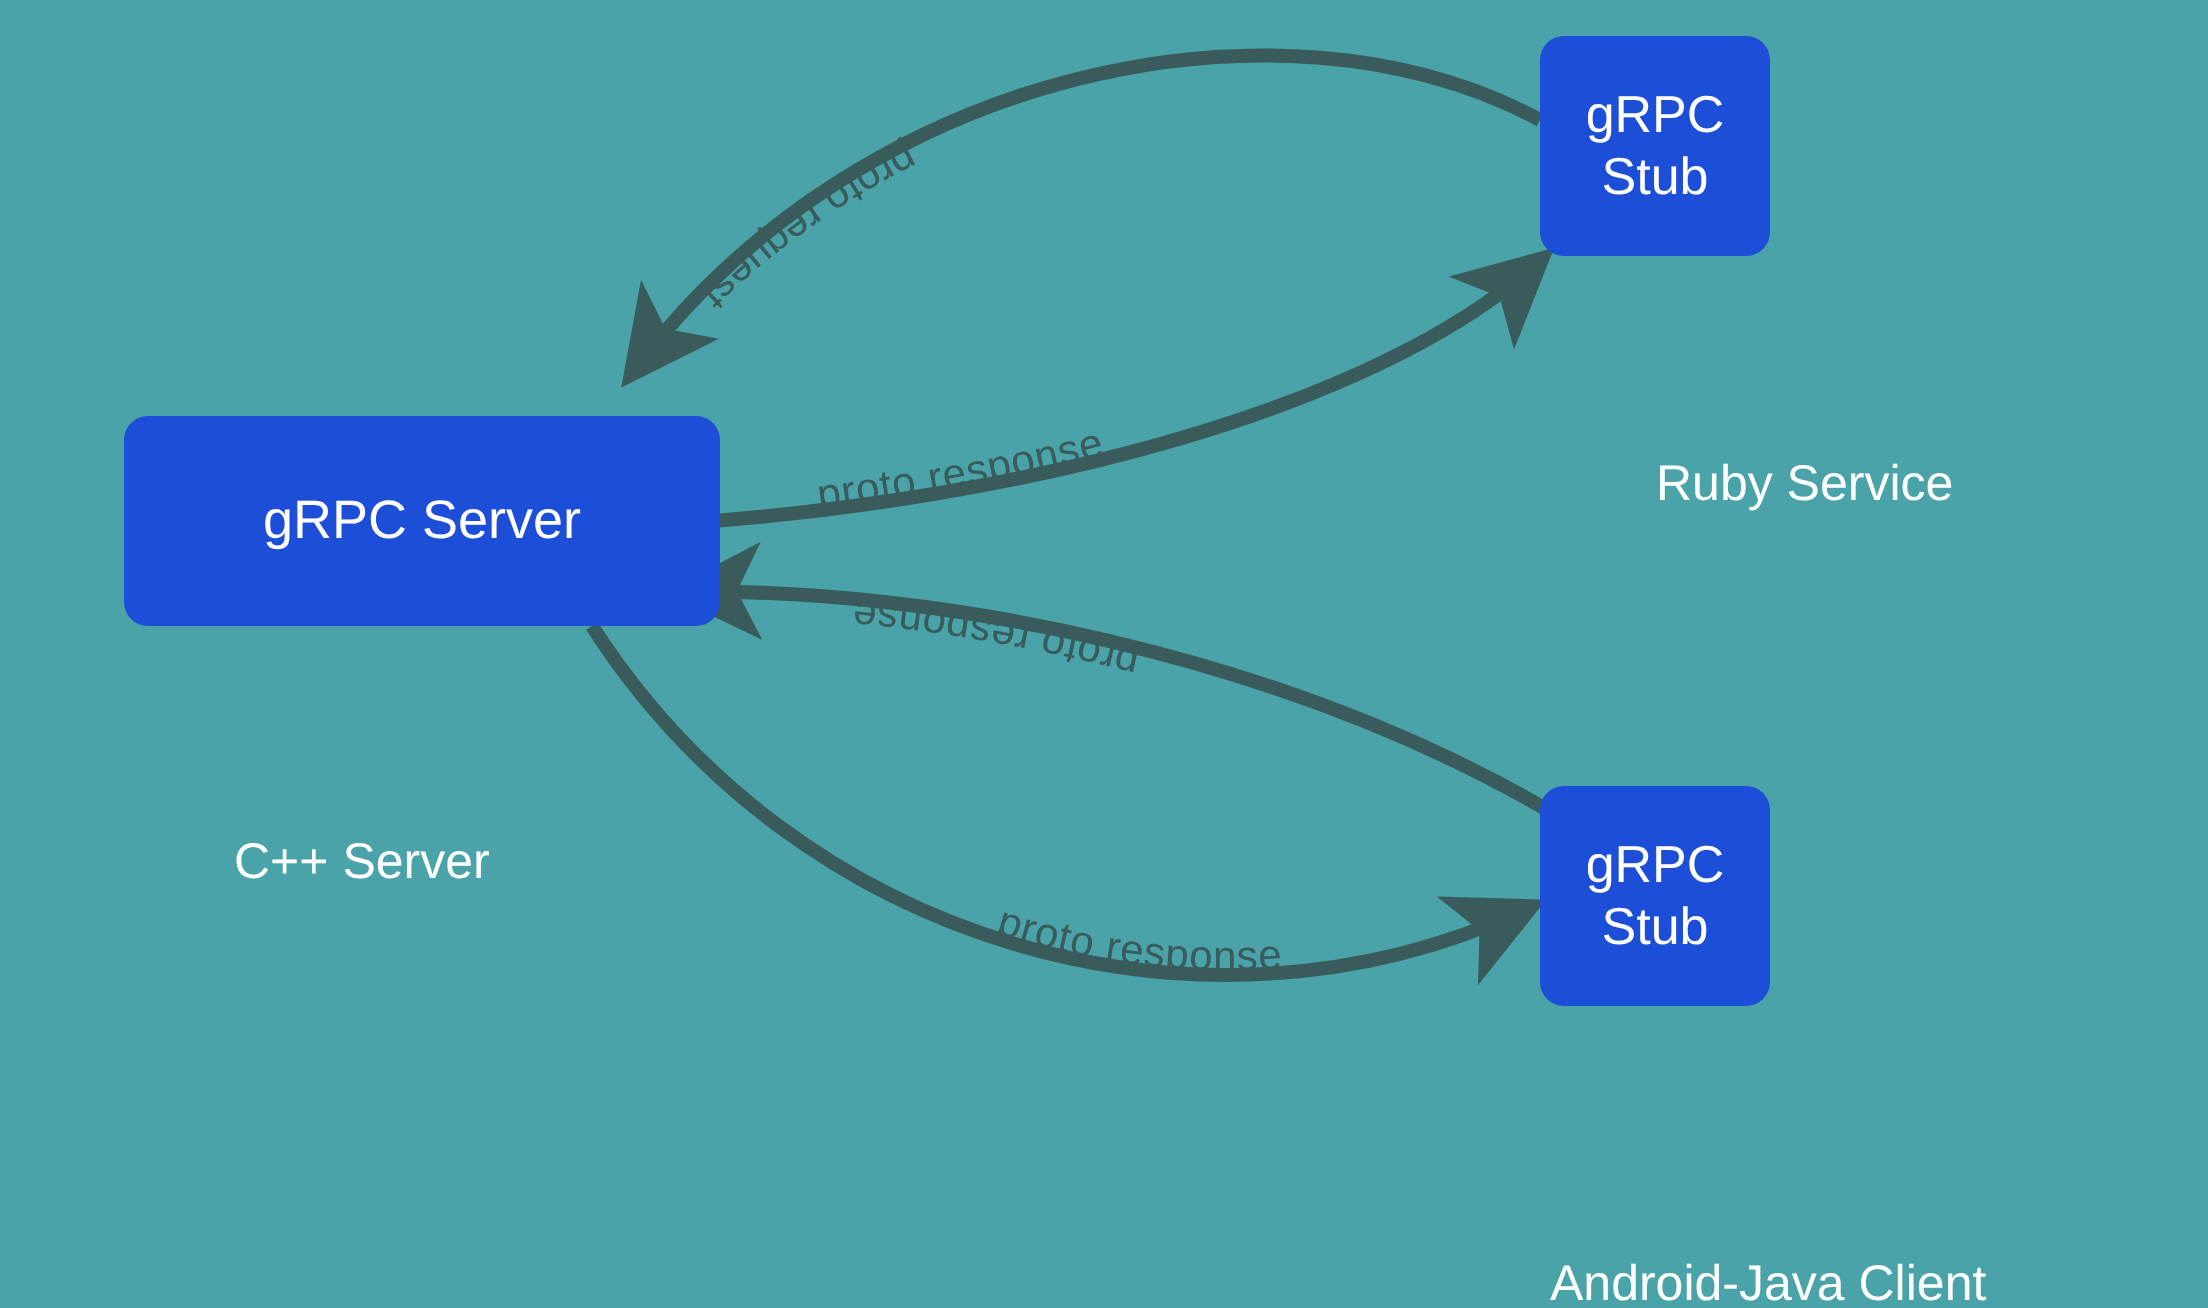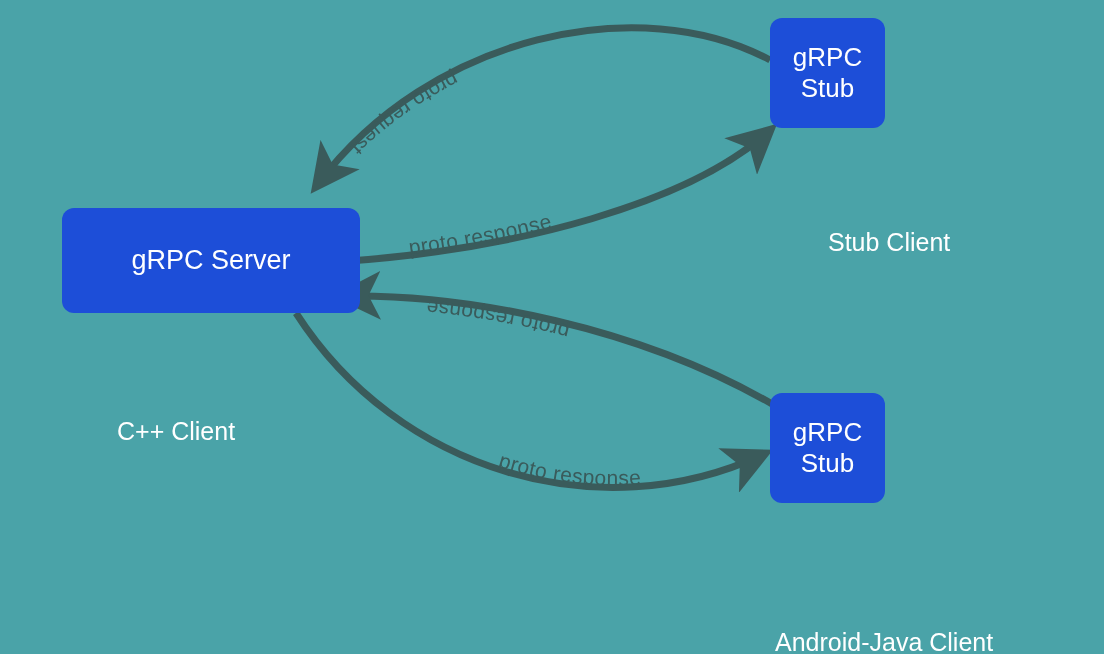--- a/index.html
+++ b/index.html
@@ -127,19 +127,19 @@
   <div class="node-box" id="stub-box-top">
     <span class="node-line">gRPC</span>
     <span class="node-line">Stub</span>
   </div>
 
   <div class="node-box" id="stub-box-bottom">
     <span class="node-line">gRPC</span>
     <span class="node-line">Stub</span>
   </div>
 
-  <div class="plain-label" id="label-cpp-service">C++ Client</div>
+  <div class="plain-label" id="label-cpp-service">C++ Server</div>
 
-  <div class="plain-label" id="label-ruby-client">Stub Client</div>
+  <div class="plain-label" id="label-ruby-client">Ruby Service</div>
 
   <div class="plain-label" id="label-android-java-client">Android-Java Client</div>
 
 </div>
 
 </body></html>

